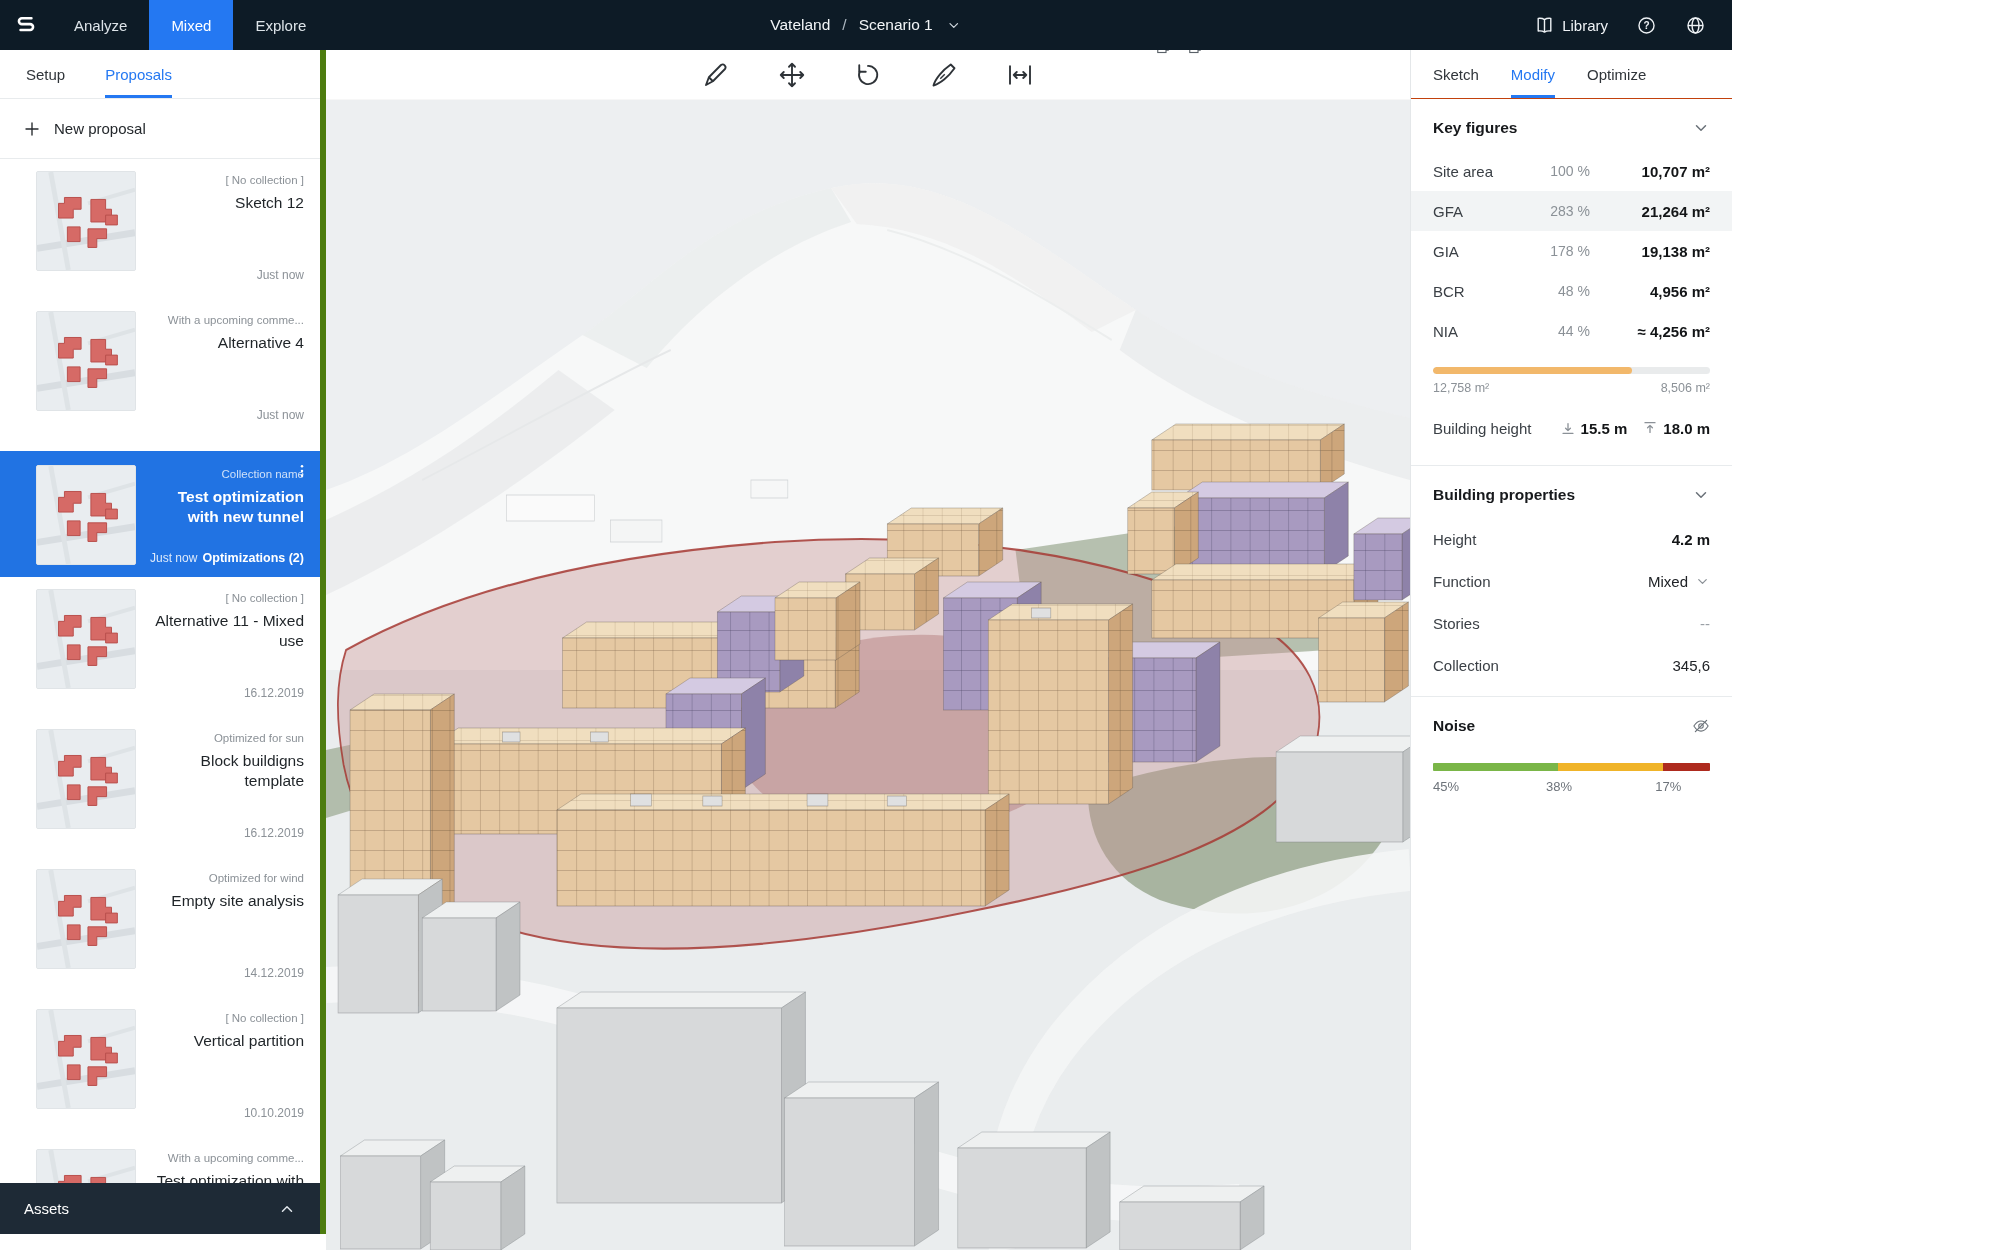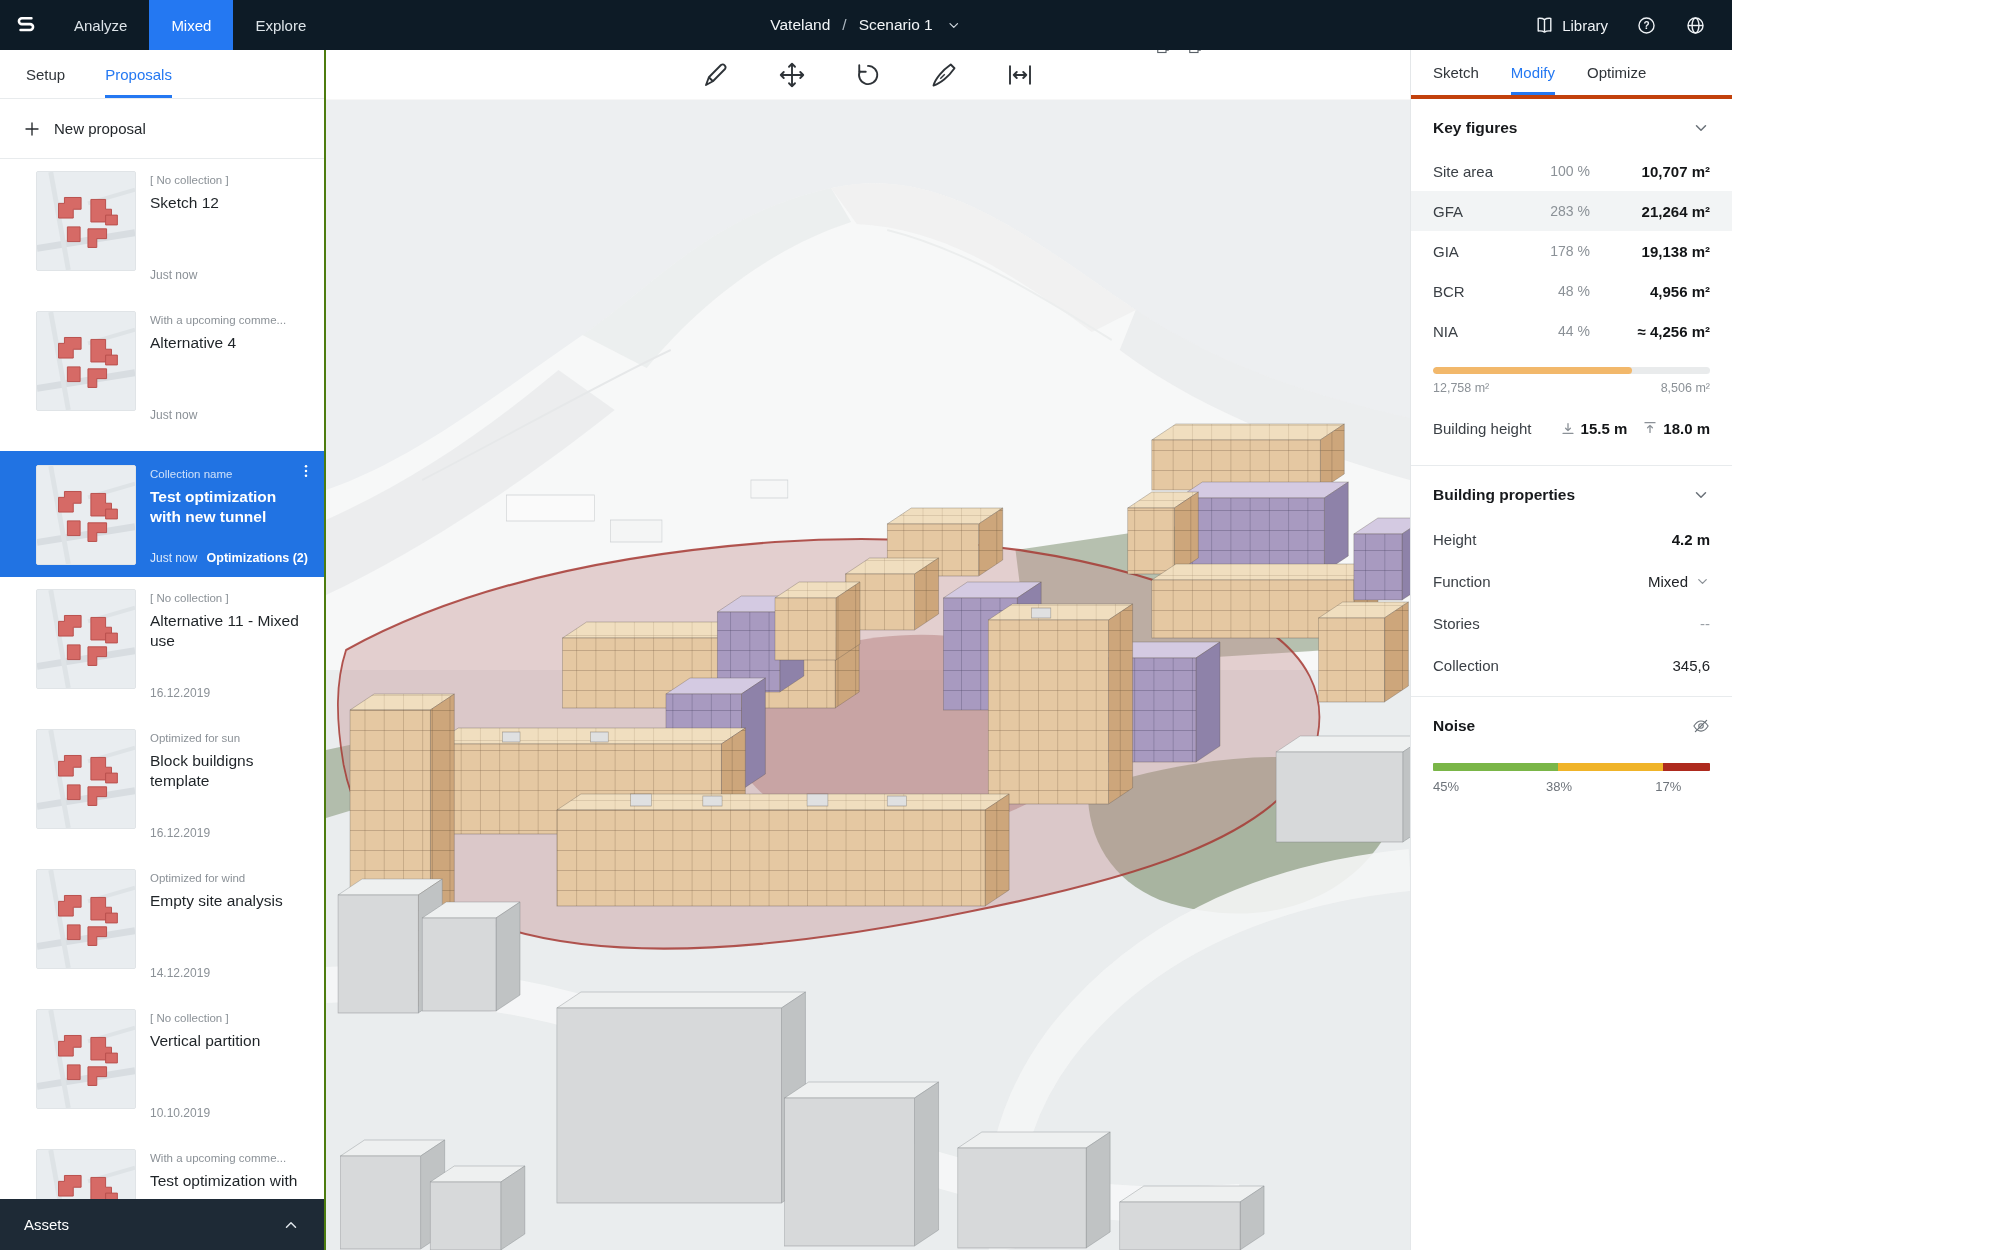--- a/index.html
+++ b/index.html
@@ -13,21 +13,21 @@
   .nav-item { padding:0 22px; display:flex; align-items:center; font-size:15px; color:#dde4e9; cursor:pointer; }
   .nav-item.active { background:#2478f2; color:#fff; }
   .breadcrumb { position:absolute; left:50%; top:0; transform:translateX(-50%); height:50px; display:flex; align-items:center; gap:12px; font-size:15.5px; color:#f2f5f7; }
   .breadcrumb .sep { color:#aeb9c2; }
   .crumb-chev { width:15px; height:15px; color:#cfd7dd; margin-left:2px; }
   .topbar-right { margin-left:auto; display:flex; align-items:center; gap:28px; padding-right:26px; }
   .library-btn { display:flex; align-items:center; gap:7px; font-size:15px; color:#eef2f5; cursor:pointer; }
   .tb-icon { width:21px; height:21px; color:#eef2f5; }
 
   
-  .left-panel { position:absolute; top:50px; left:0; bottom:0; width:326px; background:#fff; border-right:2px solid #4d7c0f; overflow:hidden; z-index:40; }
+  .left-panel { position:absolute; top:50px; left:0; bottom:16px; width:326px; background:#fff; border-right:6px solid #4d7c0f; overflow:hidden; z-index:40;text-align:right; }
   .lp-tabs { height:49px; display:flex; align-items:stretch; gap:40px; padding:0 26px; border-bottom:1px solid #e8ebed; }
   .lp-tab { display:flex; align-items:center; font-size:15px; color:#30353a; position:relative; cursor:pointer; }
   .lp-tab.active { color:#2478f2; }
   .lp-tab.active::after { content:""; position:absolute; left:0; right:0; bottom:0; height:3px; background:#2478f2; }
   .new-proposal { height:60px; display:flex; align-items:center; gap:13px; padding:0 23px; font-size:15px; color:#24282c; border-bottom:1px solid #e8ebed; cursor:pointer; }
   .plus-icon { width:18px; height:18px; color:#24282c; }
   .cards { padding-top:12px; }
   .card { display:flex; gap:14px; padding:0 16px 0 36px; margin-bottom:21px; height:119px; position:relative; cursor:pointer; }
   .thumb { width:100px; height:100px; flex:none; border:1px solid #e0e4e7; border-radius:2px; overflow:hidden; background:#e9edf0; }
   .thumb svg { width:100%; height:100%; display:block; }
@@ -49,21 +49,21 @@
   .canvas { position:absolute; top:50px; left:326px; right:322px; bottom:0; background:#edeff1; overflow:hidden; }
   .scene { position:absolute; inset:0; width:100%; height:100%; }
   .canvas-toolbar { position:absolute; top:0; left:0; right:0; height:50px; background:#fff; display:flex; align-items:center; justify-content:center; gap:46px; border-bottom:1px solid rgba(0,0,0,.03); }
   .tool-btn { width:30px; height:30px; color:#2e3338; cursor:pointer; }
   .clipped-icons { position:absolute; top:-11px; left:828px; display:flex; gap:14px; color:#5a6168; }
   .clipped-icons svg { width:18px; height:18px; }
   .eye-btn { position:absolute; left:1270px; top:318px; width:23px; height:23px; color:#5c636a; cursor:pointer; }
 
   
   .right-panel { position:absolute; top:50px; right:0; bottom:0; width:322px; background:#fff; border-left:1px solid #e4e7e9; overflow:hidden; z-index:40; }
-  .rp-tabs { height:49px; display:flex; align-items:stretch; gap:32px; padding:0 22px; border-bottom:4px solid #c2410c; }
+  .rp-tabs { height:49px; display:flex; align-items:stretch; gap:32px; padding:0 22px; border-bottom:1px solid #c2410c; }
   .rp-section { padding:6px 22px 10px; }
   .sec-header { display:flex; justify-content:space-between; align-items:center; height:46px; font-size:15.5px; font-weight:700; color:#17191c; cursor:pointer; }
   .sec-chev { width:18px; height:18px; color:#6a7178; }
   .kf-row { display:flex; align-items:center; height:40px; font-size:15px; }
   .kf-row.hl { background:#f2f4f5; margin:0 -22px; padding:0 22px; }
   .kf-label { flex:1; color:#3b4046; }
   .kf-pct { width:80px; text-align:right; color:#8b9197; font-size:14px; }
   .kf-val { width:120px; text-align:right; color:#131517; font-weight:700; }
   .gfa-bar { margin:16px 0 7px; height:7px; background:#e9ebec; border-radius:4px; overflow:hidden; }
   .gfa-fill { height:100%; border-radius:4px; }

